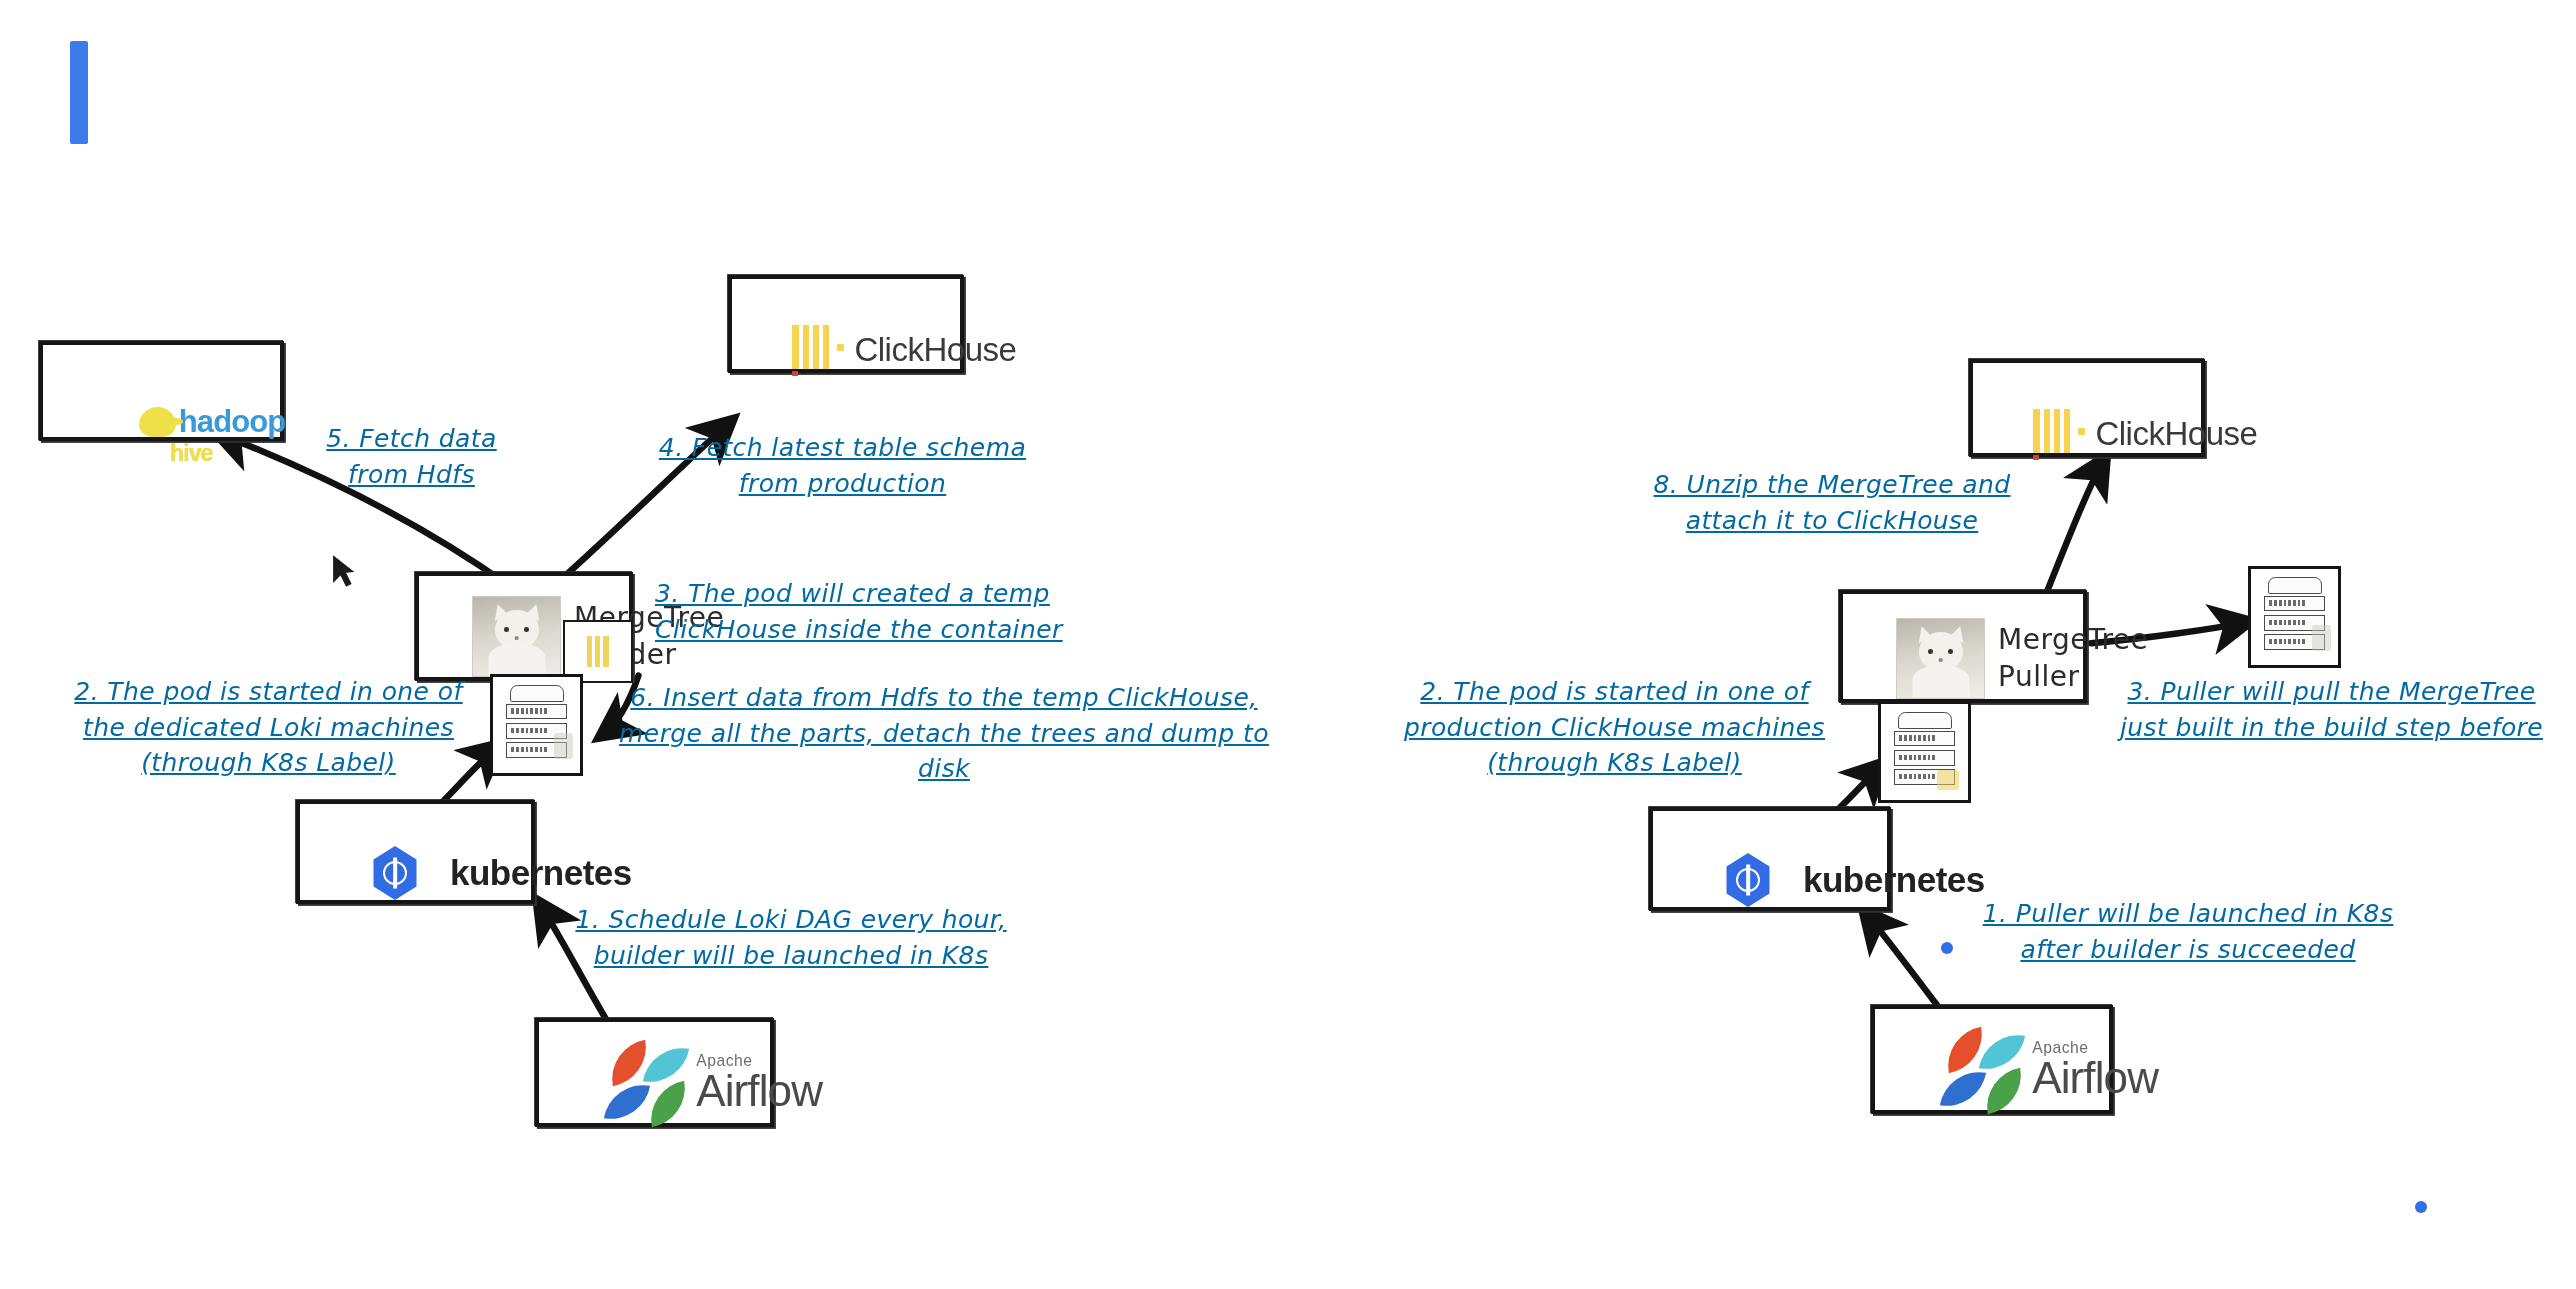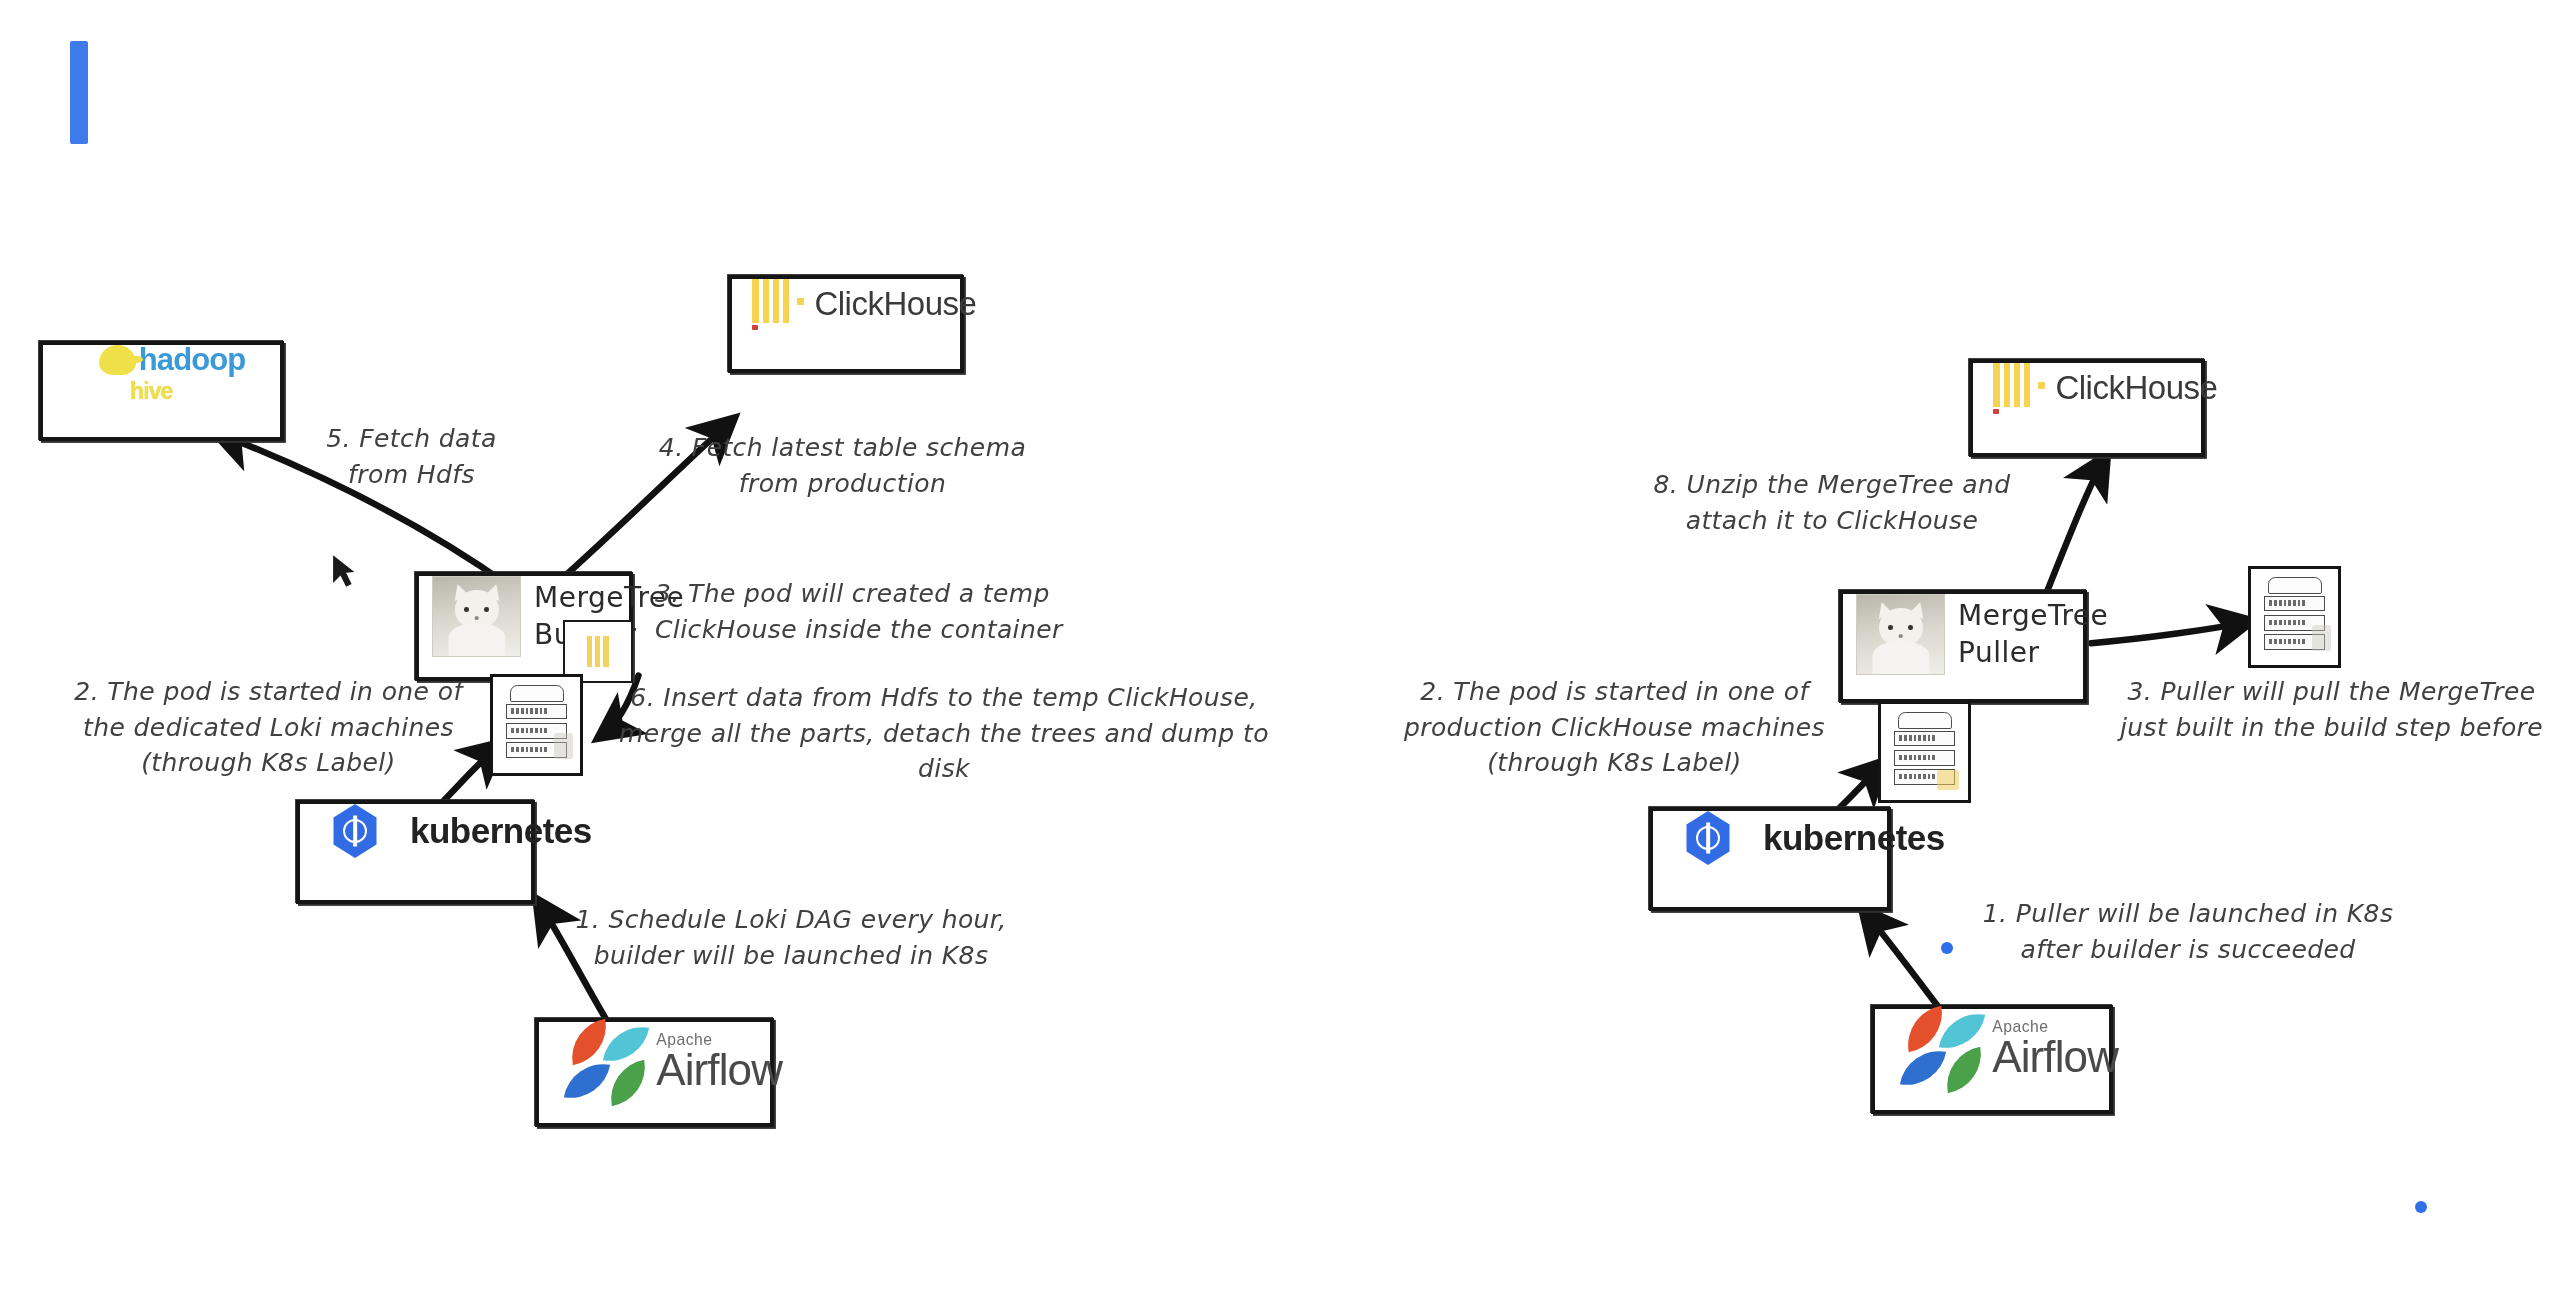--- a/index.html
+++ b/index.html
@@ -48,35 +48,37 @@
     height: 1290px;
   }
 
   
   .sketch-box {
     position: absolute;
     background: #ffffff;
     border: 4.6px solid #151515;
     box-sizing: border-box;
     display: flex;
-    align-items: flex-start;
+    align-items: flex-end;
     justify-content: flex-start;
     box-shadow: 1.9px 1.9px 0 #303030, -0.9px -0.9px 0 #2a2a2a;
+    padding-left: 40px;
   }
 
   
   .annot {
     position: absolute;
     font-family: "DejaVu Sans", sans-serif;
     font-size: 25px;
     font-style: italic;
-    color: #404040;
+    color: #0369a1;
     line-height: 1.42;
     letter-spacing: 0.4px;
     white-space: pre-line;
+    text-decoration: underline;
   }
   .annot.center { text-align: center; }
   .annot.left   { text-align: left; }
 
   
   .ch-logo {
     display: flex;
     align-items: flex-end;
     gap: 14px;
     padding-left: 20.4px;

